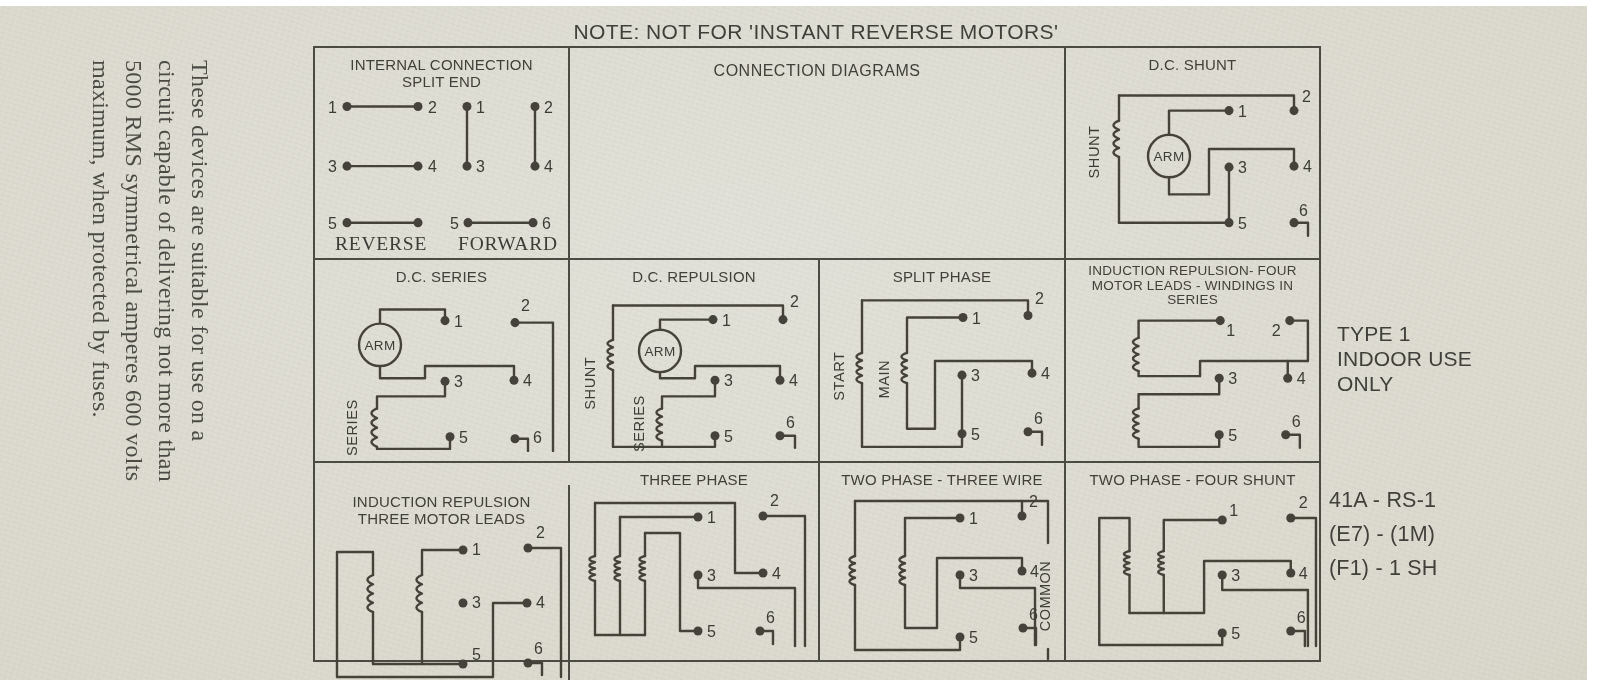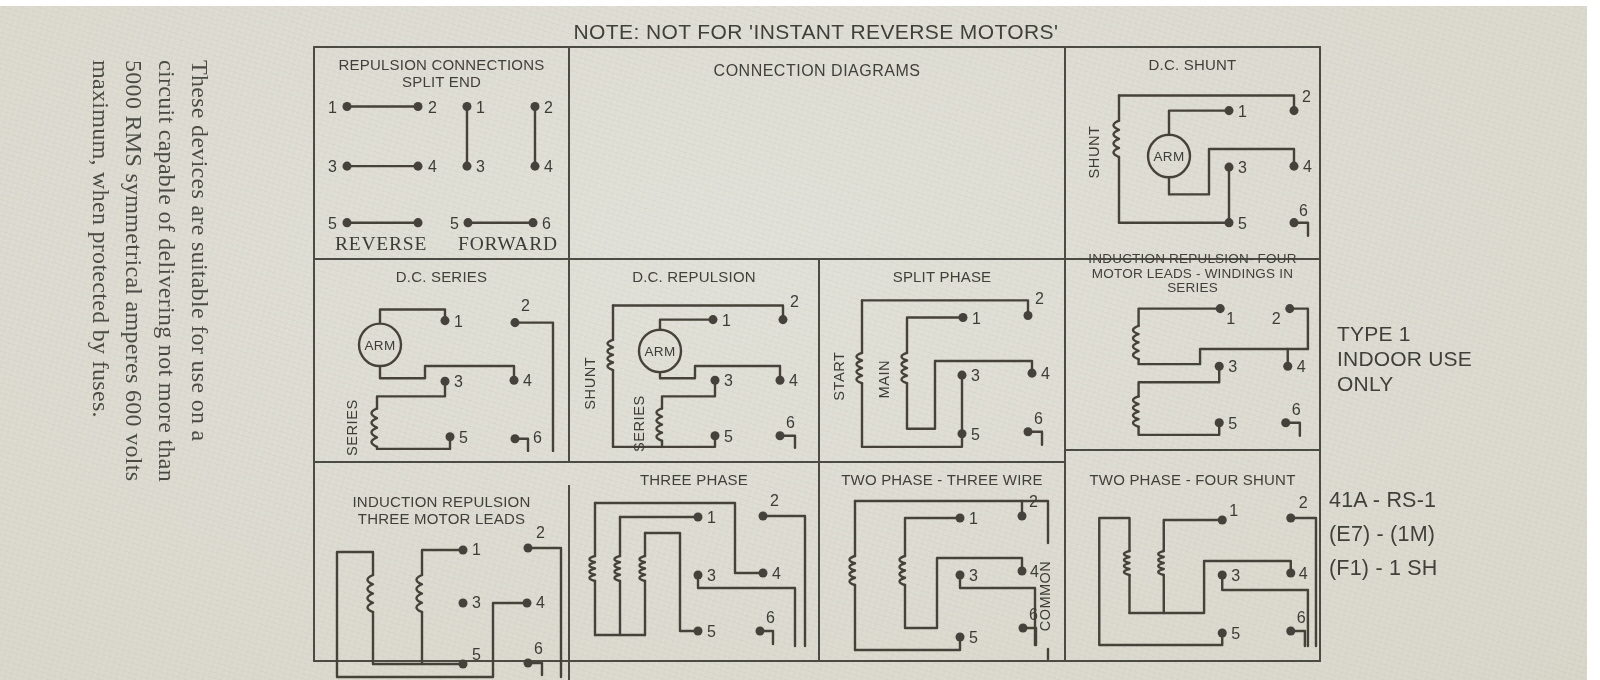--- a/index.html
+++ b/index.html
@@ -47,21 +47,21 @@
     <div>These devices are suitable for use on a</div>
     <div>circuit capable of delivering not more than</div>
     <div>5000 RMS symmetrical amperes 600 volts</div>
     <div>maximum, when protected by fuses.</div>
   </div>
 
   <div class="grid">
 
     <div class="cell bR bB" style="left:0;top:0;width:255px;height:212px;">
       <div class="cell-title">
-        <div>REPULSION CONNECTIONS</div>
+        <div>INTERNAL CONNECTION</div>
         <div>SPLIT END</div>
       </div>
       <svg class="diagram" preserveAspectRatio="none" viewBox="0 0 253 208">
           <polyline points="32,58 103,58" class="wire"></polyline>
           <polyline points="32,117 103,117" class="wire"></polyline>
           <polyline points="32,173 103,173" class="wire"></polyline>
           <polyline points="152,58 152,117" class="wire"></polyline>
           <polyline points="220,58 220,117" class="wire"></polyline>
           <polyline points="153,173 218,173" class="wire"></polyline>
           <circle cx="32" cy="58" r="4.5" class="dot"></circle>
@@ -210,21 +210,21 @@
           <text x="221" y="118" class="num" text-anchor="start">4</text>
           <circle cx="142" cy="114" r="4.5" class="dot"></circle>
           <text x="151" y="120" class="num" text-anchor="start">3</text>
           <circle cx="142" cy="172" r="4.5" class="dot"></circle>
           <text x="151" y="178" class="num" text-anchor="start">5</text>
           <circle cx="208" cy="170" r="4.5" class="dot"></circle>
           <text x="214" y="162" class="num" text-anchor="start">6</text>
         </svg>
     </div>
 
-    <div class="cell bB" style="left:751px;top:200px;width:253px;height:203px;">
+    <div class="cell bB" style="left:751px;top:212px;width:253px;height:203px;">
       <div class="cell-title small">
         <div>INDUCTION REPULSION- FOUR</div>
         <div>MOTOR LEADS - WINDINGS IN</div>
         <div>SERIES</div>
       </div>
       <svg class="diagram" preserveAspectRatio="none" viewBox="0 0 251 199">
           <polyline points="72,77 72,60 153,60" class="wire"></polyline>
           <polyline points="222,60 240,60 240,100" class="wire"></polyline>
           <polyline points="72,110 72,115 133,115 133,100 240,100" class="wire"></polyline>
           <polyline points="220,100 220,117" class="wire"></polyline>

